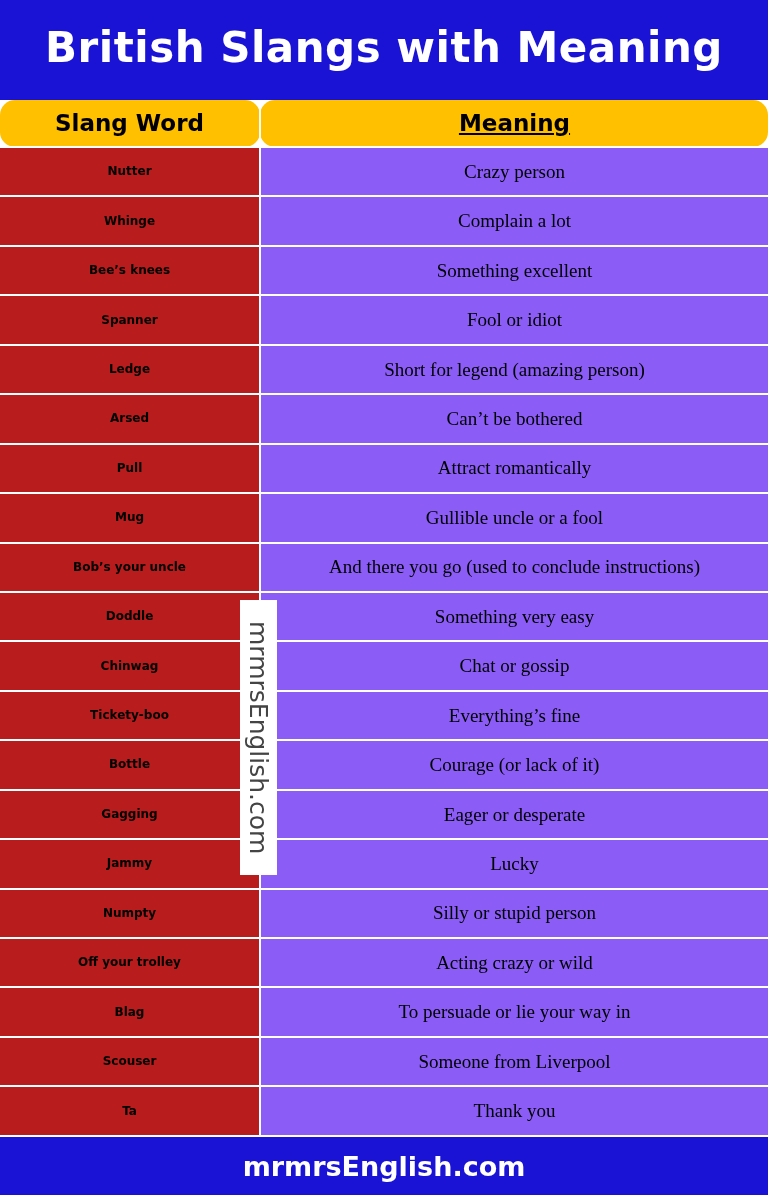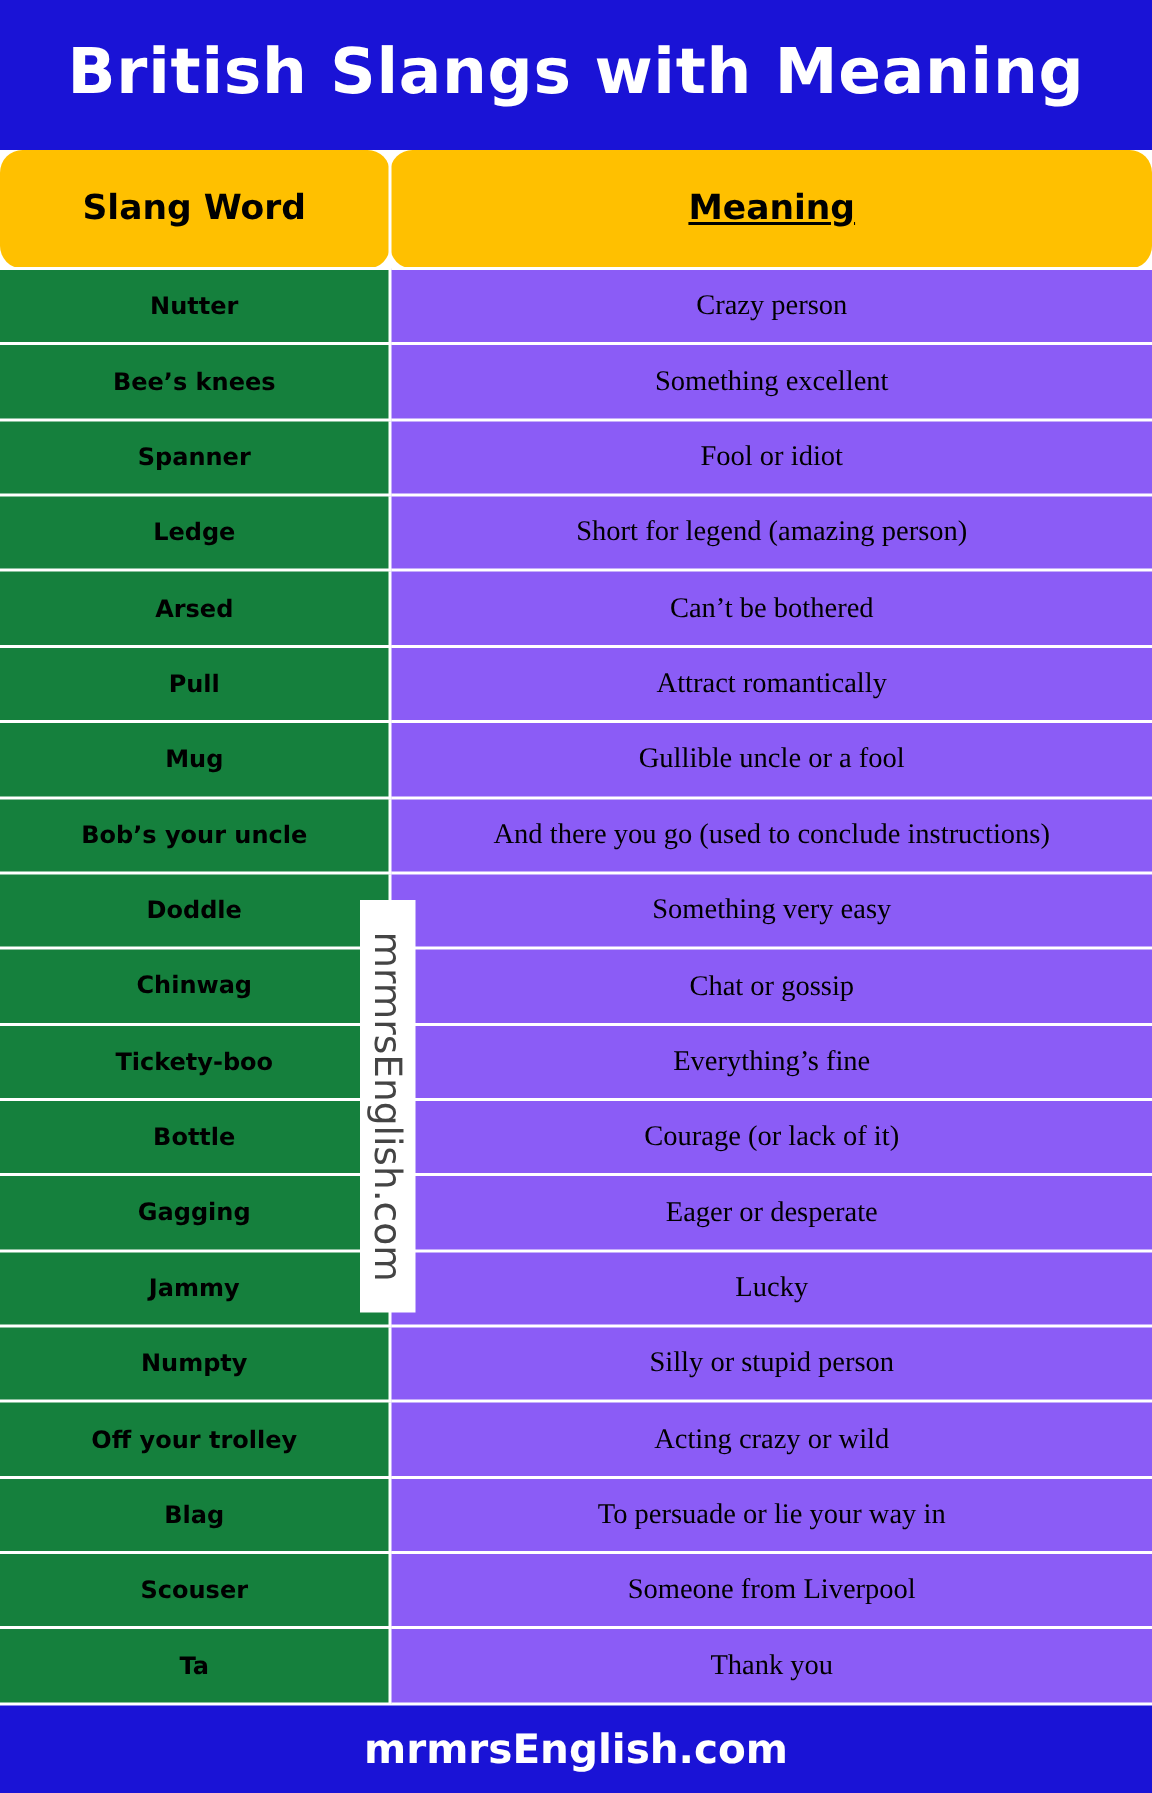--- a/index.html
+++ b/index.html
@@ -43,41 +43,41 @@
     table-layout: fixed;
     flex: 1;
   }
   .table col.c1 { width: 260px; }
   .table col.c2 { width: 508px; }
   .table th {
     background: #ffc000;
     color: #000000;
     font-size: 23px;
     font-weight: bold;
-    padding: 26px 4px;
+    padding: 10px 4px;
     border-right: 2px solid #ffffff;
     border-bottom: 2px solid #ffffff;
     text-align: center;
     border-radius: 15px;
   }
   .table th:last-child { border-right: none; text-decoration: underline; }
   .table td {
     font-size: 19px;
     text-align: center;
     padding: 7px 10px;
     border-bottom: 2px solid #ffffff;
     border-right: 2px solid #ffffff;
     color: #000000;
     line-height: 1.25;
   }
   .table td:last-child { border-right: none; }
   .table td.word {
-    background: #15803d;
-    font-weight: bold;
-    font-size: 16px;
+    background: #b91c1c;
+    font-weight: bold;
+    font-size: 12px;
     margin-top: 29px;
   }
   .table td.meaning {
     background: #8b5cf6;
     font-weight: normal;
     font-family: Liberation Serif, serif;
   }
   .watermark-v {
     position: absolute;
     left: 240px;
@@ -127,20 +127,24 @@
         <th>Slang Word</th>
         <th>Meaning</th>
       </tr>
     </thead>
     <tbody>
         <tr>
           <td class="word">Nutter</td>
           <td class="meaning">Crazy person</td>
         </tr>
         <tr>
+          <td class="word">Whinge</td>
+          <td class="meaning">Complain a lot</td>
+        </tr>
+        <tr>
           <td class="word">Bee’s knees</td>
           <td class="meaning">Something excellent</td>
         </tr>
         <tr>
           <td class="word">Spanner</td>
           <td class="meaning">Fool or idiot</td>
         </tr>
         <tr>
           <td class="word">Ledge</td>
           <td class="meaning">Short for legend (amazing person)</td>

